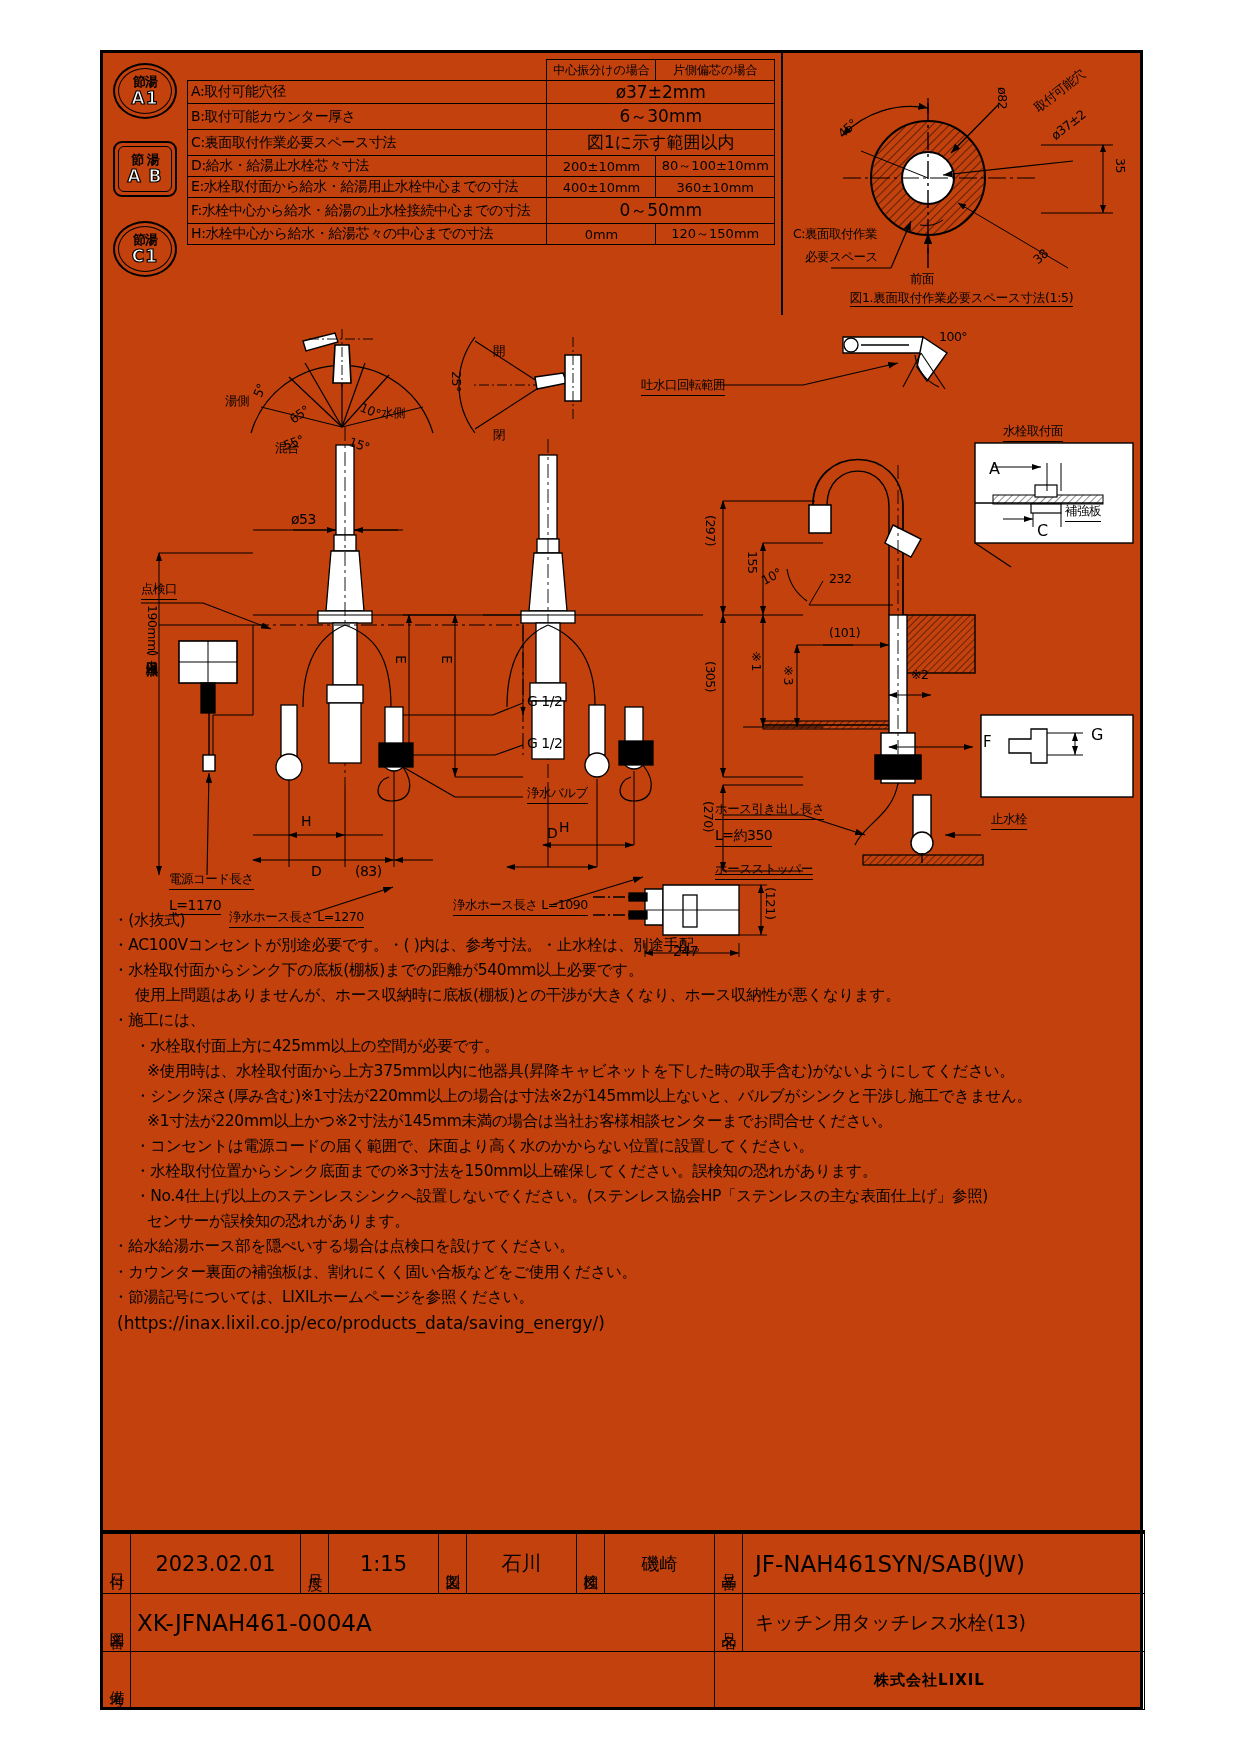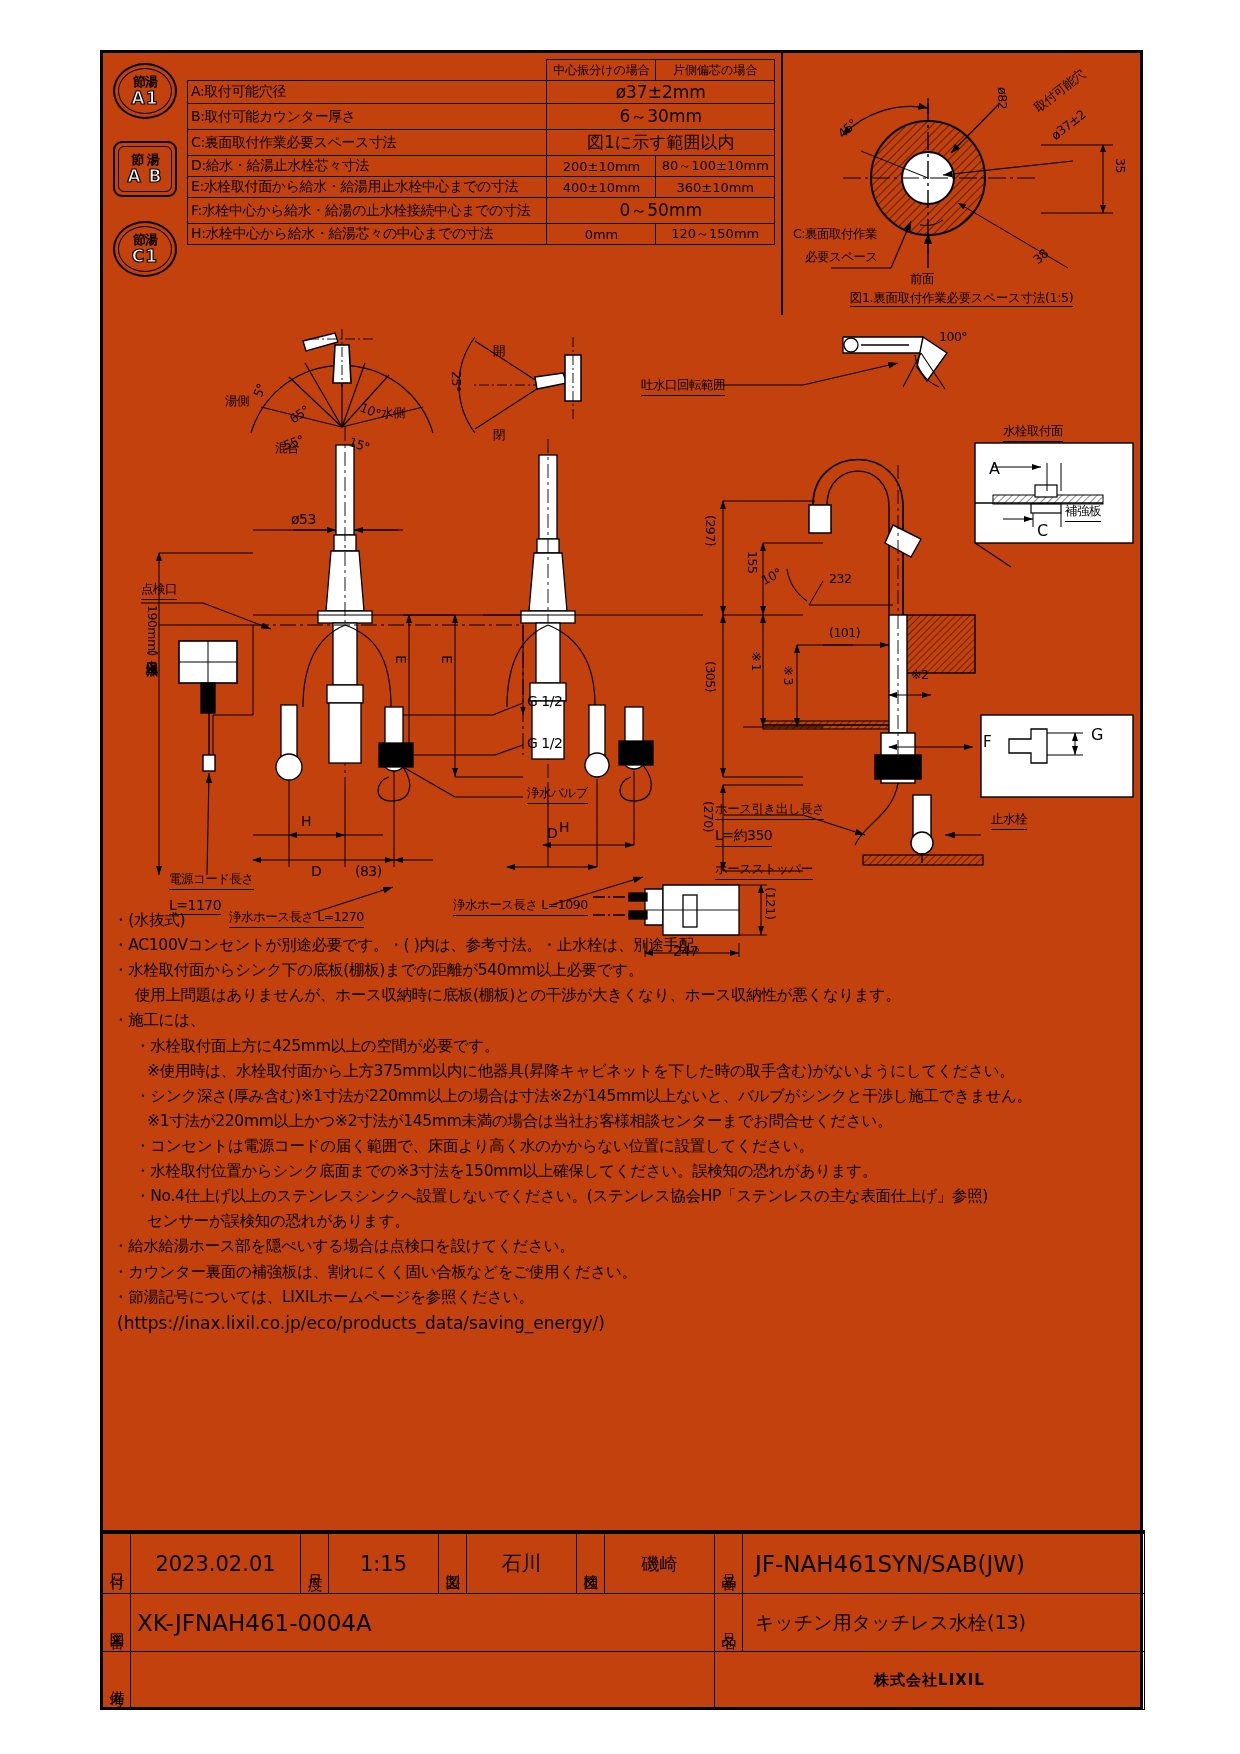--- a/index.html
+++ b/index.html
@@ -617,21 +617,21 @@
     <span class="dlbl" style="left:726px;top:310px;">(101)</span>
     <span class="dlbl" style="left:726px;top:256px;">232</span>
     <span class="dlbl" style="left:658px;top:254px;transform:rotate(-28deg);">10°</span>
     <span class="dlbl vtxt" style="left:598px;top:486px;">(270)</span>
     <span class="dlbl" style="left:880px;top:418px;font-size:15px;">F</span>
     <span class="dlbl" style="left:886px;top:144px;font-size:16px;">A</span>
     <span class="dlbl" style="left:934px;top:206px;font-size:16px;">C</span>
     <span class="dlbl" style="left:988px;top:410px;font-size:16px;">G</span>
     <span class="dlbl u" style="left:612px;top:486px;">ホース引き出し長さ</span>
     <span class="dlbl u" style="left:612px;top:512px;font-size:14px;">L=約350</span>
-    <span class="dlbl u" style="left:612px;top:546px;">ホースストッパー</span>
+    <span class="dlbl u" style="left:612px;top:546px;text-decoration:underline;">ホースストッパー</span>
     <span class="dlbl u" style="left:900px;top:108px;">水栓取付面</span>
     <span class="dlbl u" style="left:962px;top:188px;">補強板</span>
     <span class="dlbl u" style="left:888px;top:496px;">止水栓</span>
 
     <svg class="svgabs" style="left:430px;top:560px;" width="280" height="90" viewBox="0 0 280 90">
       <g stroke="#000" fill="none" stroke-width="1.3">
         <path d="M 112 14 l 18 0 l 0 36 l -18 0 z" fill="#fff"></path>
         <path d="M 130 10 l 76 0 l 0 50 l -76 0 z" fill="#fff"></path>
         <rect x="150" y="20" width="14" height="32" fill="#fff"></rect>
         <rect x="96" y="18" width="18" height="8" fill="#000"></rect>

